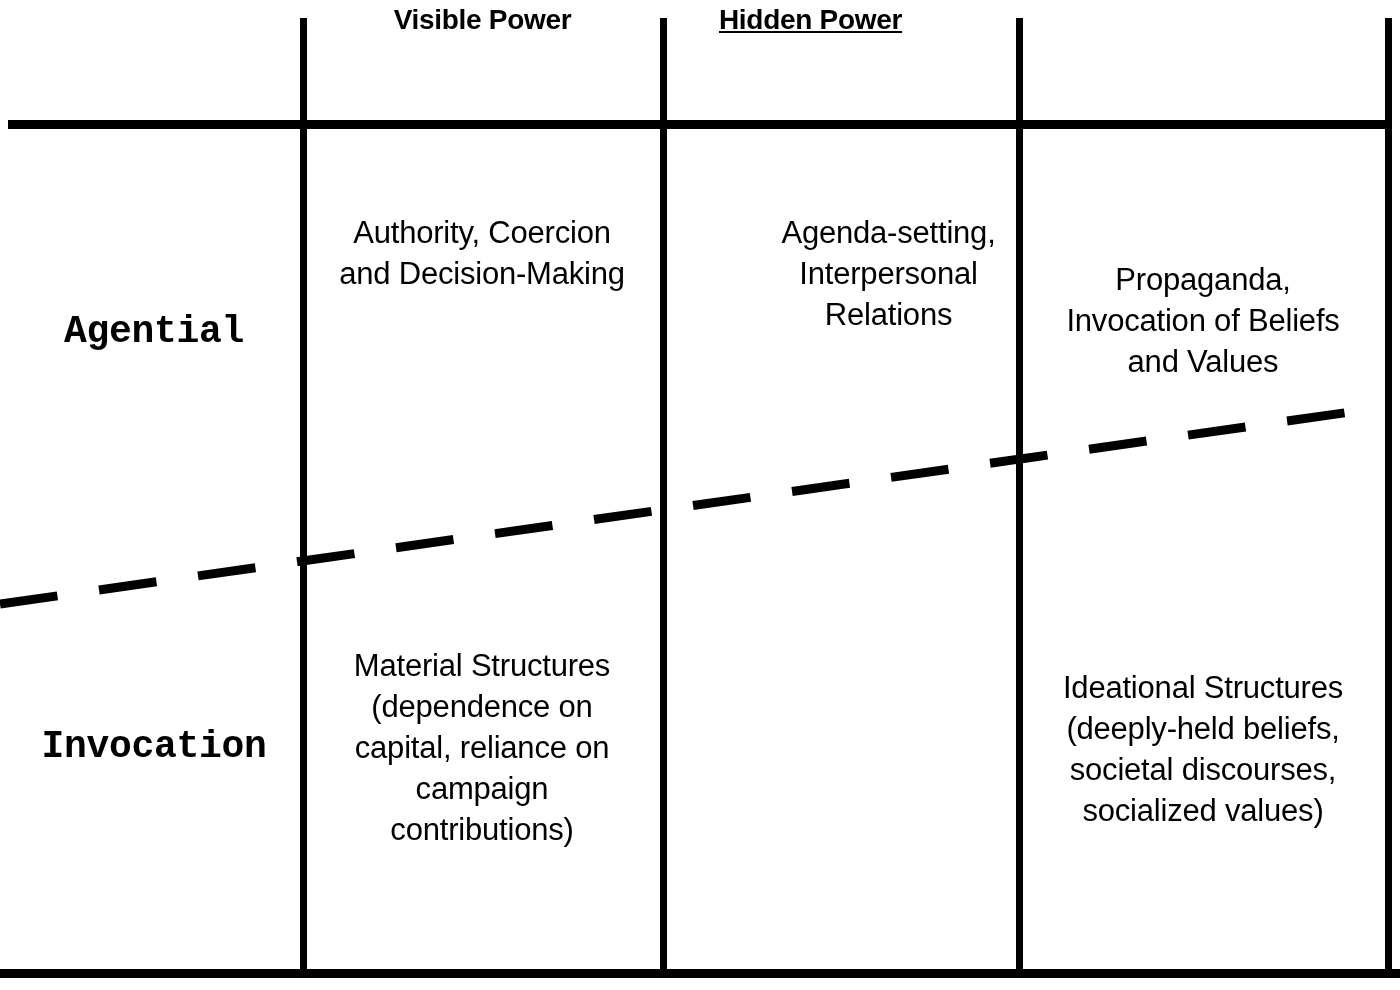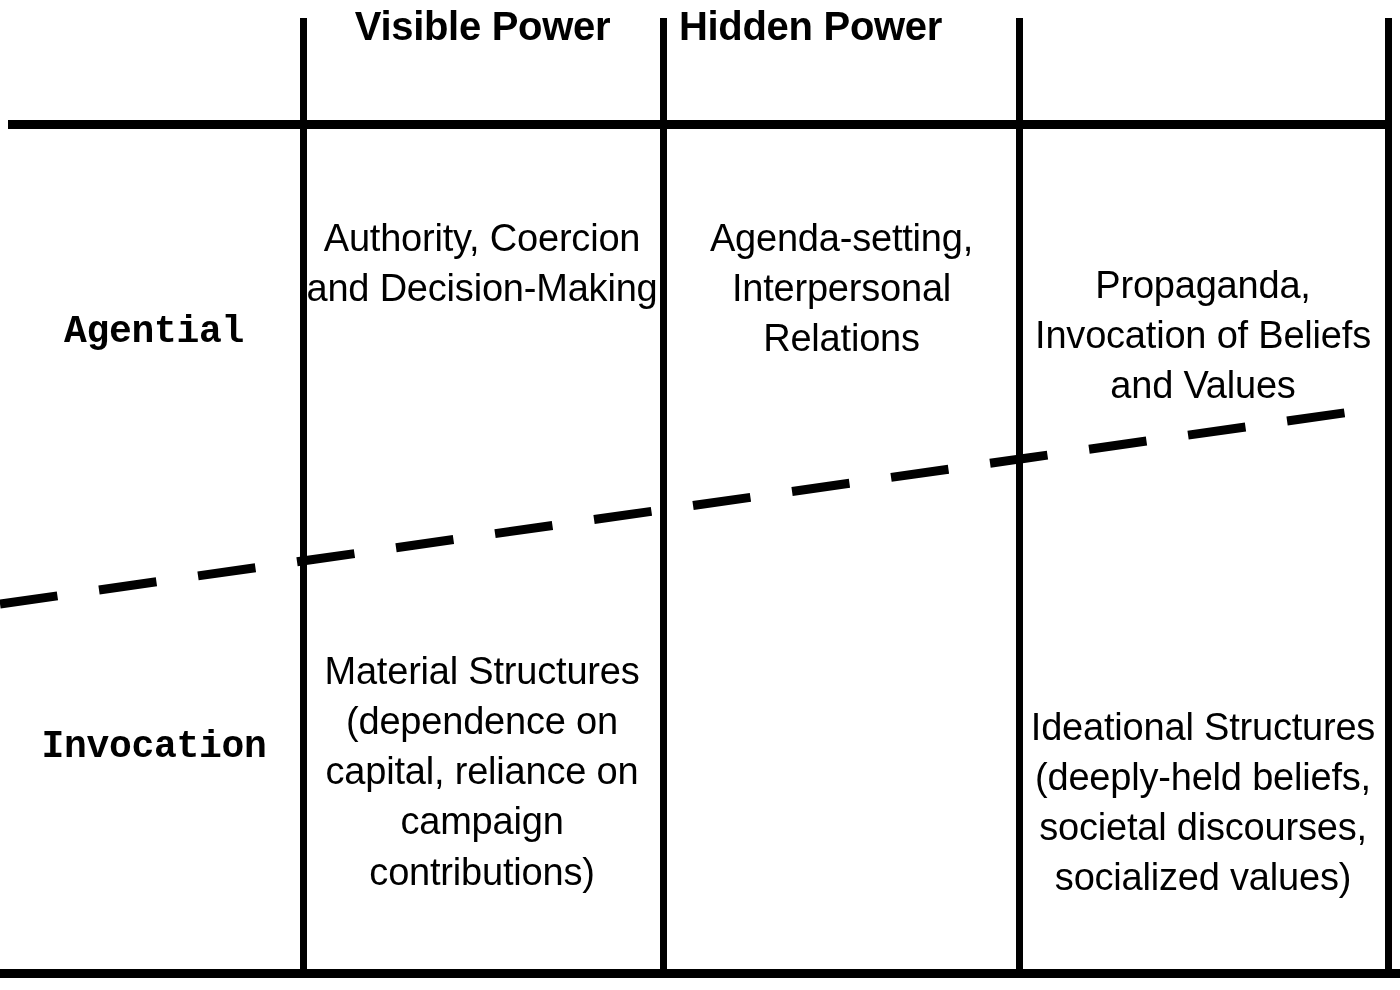--- a/index.html
+++ b/index.html
@@ -53,40 +53,40 @@
     height: 990px;
     pointer-events: none;
   }
 
   
   .col-header {
     position: absolute;
     top: 4px;
     text-align: center;
     font-weight: bold;
-    font-size: 40px;
+    font-size: 28px;
     line-height: 1.12;
     letter-spacing: -0.3px;
   }
 
   
   .row-label {
     position: absolute;
     font-weight: bold;
     font-size: 38px;
     text-align: center;
     letter-spacing: -0.3px;
     font-family: Liberation Mono, monospace;
   }
 
   
   .cell {
     position: absolute;
     text-align: center;
-    font-size: 38px;
+    font-size: 31px;
     line-height: 1.32;
     letter-spacing: -0.2px;
     white-space: pre-line;
   }
 
   
 </style>
 </head>
 <body>
 
@@ -95,41 +95,41 @@
   <div class="vrule" style="left: 300px; background: rgb(0, 0, 0);"></div>
   <div class="vrule" style="left: 660px; background: rgb(0, 0, 0);"></div>
   <div class="vrule" style="left: 1016px; background: rgb(0, 0, 0);"></div>
   <div class="vrule" style="left: 1385px; background: rgb(0, 0, 0);"></div>
 
   <div class="hrule-header" style="background: rgb(0, 0, 0);"></div>
   <div class="hrule-bottom" style="background: rgb(0, 0, 0);"></div>
 
   <div class="col-header" style="left:305px; width:355px;">Visible
 Power</div>
-  <div class="col-header" style="left:667px; width:287px;">Hidden
+  <div class="col-header" style="left:667px; width:287px;text-decoration:underline;">Hidden
 Power</div>
 
   <div class="row-label" style="left:8px; width:292px; top:310px;">Agential</div>
   <div class="row-label" style="left:8px; width:292px; top:725px;">Invocation</div>
 
   <div class="cell" style="left:303px; width:358px; top:213px;">Authority, Coercion
 and Decision-Making</div>
-  <div class="cell" style="left:667px; width:349px; top:213px;">Agenda-setting,
+  <div class="cell" style="left:667px; width:349px; top:213px;padding-left:47px;">Agenda-setting,
 Interpersonal
 Relations</div>
   <div class="cell" style="left:1021px; width:364px; top:213px;margin-top:47px;">Propaganda,
 Invocation of Beliefs
 and Values</div>
 
   <div class="cell" style="left:303px; width:358px; top:646px;">Material Structures
 (dependence on
 capital, reliance on
 campaign
 contributions)</div>
-  <div class="cell" style="left:1021px; width:364px; top:668px;margin-top:34px;">Ideational Structures
+  <div class="cell" style="left:1021px; width:364px; top:668px;">Ideational Structures
 (deeply-held beliefs,
 societal discourses,
 socialized values)</div>
 
   <svg class="dashed-divider" viewBox="0 0 1400 990">
     <line id="divider-line" x1="0" y1="604" x2="1372" y2="409" stroke="#000000" stroke-width="9" stroke-dasharray="58 42" stroke-linecap="butt"></line>
   </svg>
 
 </div>
 

